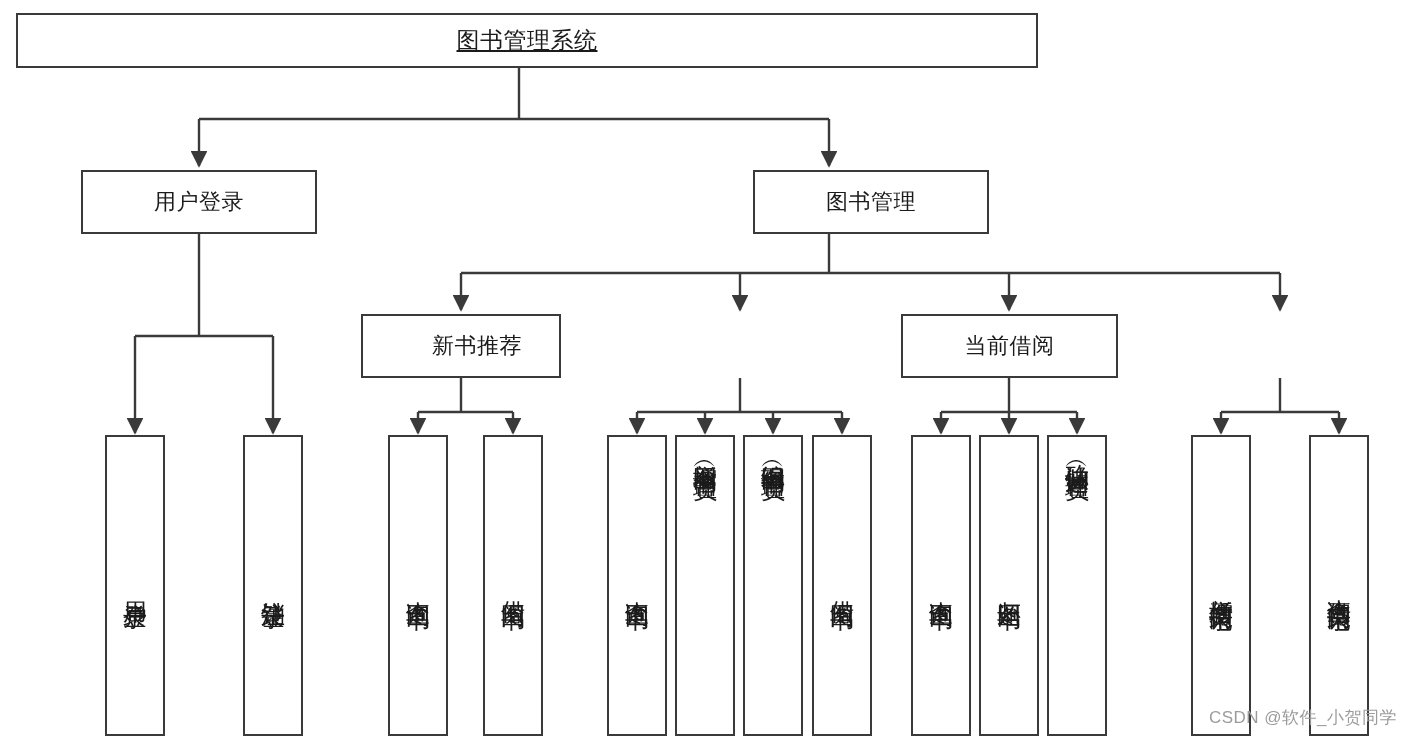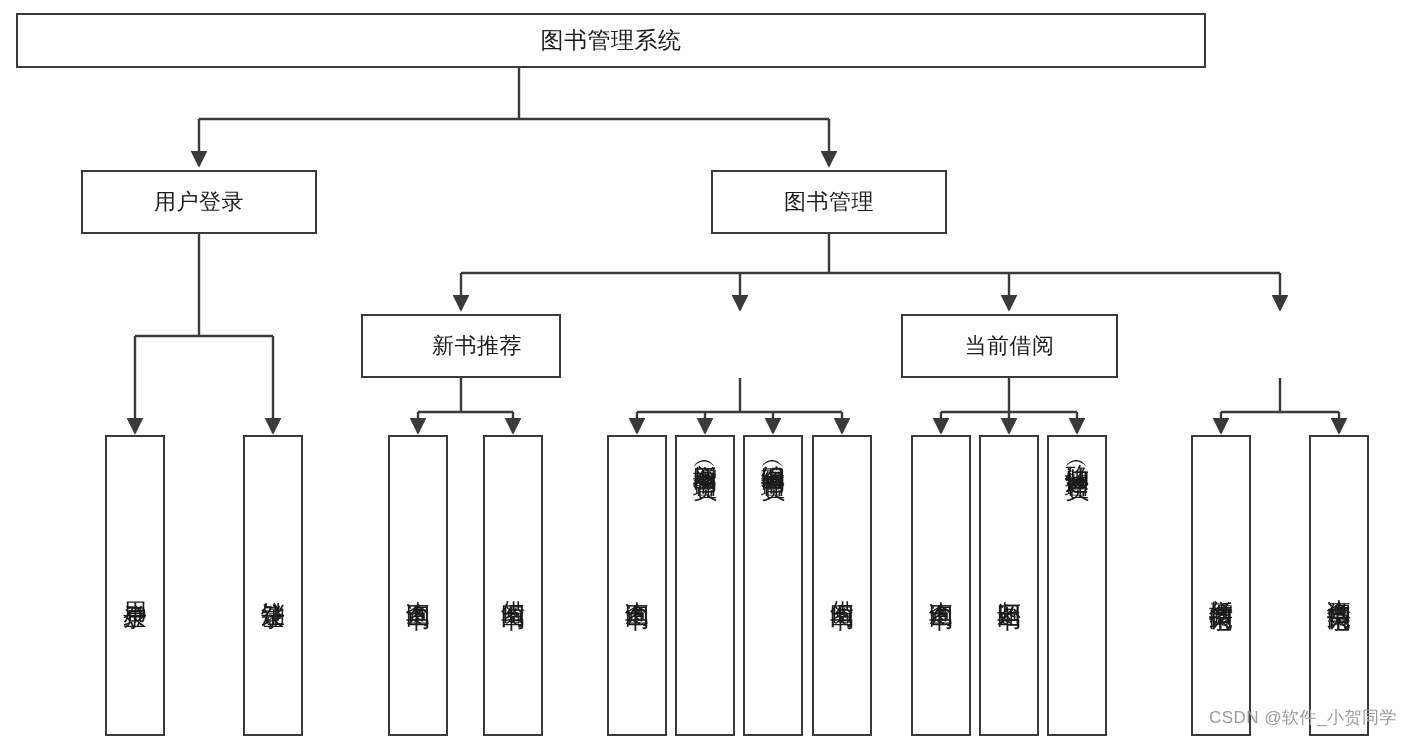--- a/index.html
+++ b/index.html
@@ -122,28 +122,28 @@
       <path d="M 1009 412 L 1009 433" marker-end="url(#arrow)"></path>
       <path d="M 1077 412 L 1077 433" marker-end="url(#arrow)"></path>
 
       <path d="M 1280 378 L 1280 412"></path>
       <path d="M 1221 412 L 1339 412"></path>
       <path d="M 1221 412 L 1221 433" marker-end="url(#arrow)"></path>
       <path d="M 1339 412 L 1339 433" marker-end="url(#arrow)"></path>
     </g>
   </svg>
 
-  <div class="node horizontal root" style="left:16px; top:13px; width:1190px; height:55px;">
+  <div class="node horizontal root" style="left:16px; top:13px; width:1022px; height:55px;text-decoration:underline;">
     <span class="node-label">图书管理系统</span>
   </div>
 
   <div class="node horizontal" style="left:81px; top:170px; width:236px; height:64px;">
     <span class="node-label">用户登录</span>
   </div>
-  <div class="node horizontal" style="left:711px; top:170px; width:236px; height:64px;">
+  <div class="node horizontal" style="left:753px; top:170px; width:236px; height:64px;">
     <span class="node-label">图书管理</span>
   </div>
 
   <div class="node horizontal" style="left:361px; top:314px; width:200px; height:64px;padding-left:32px;">
     <span class="node-label">新书推荐</span>
   </div>
   <div class="node horizontal" style="left:901px; top:314px; width:217px; height:64px;">
     <span class="node-label">当前借阅</span>
   </div>
 

